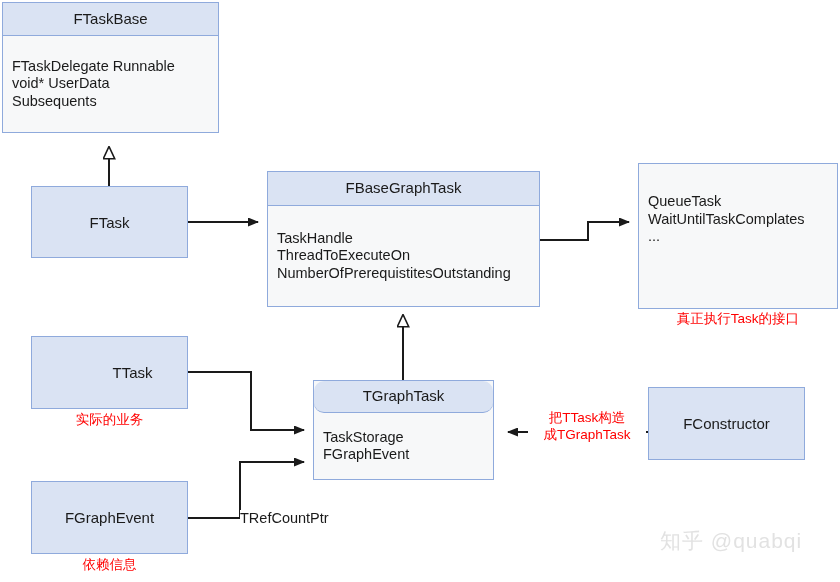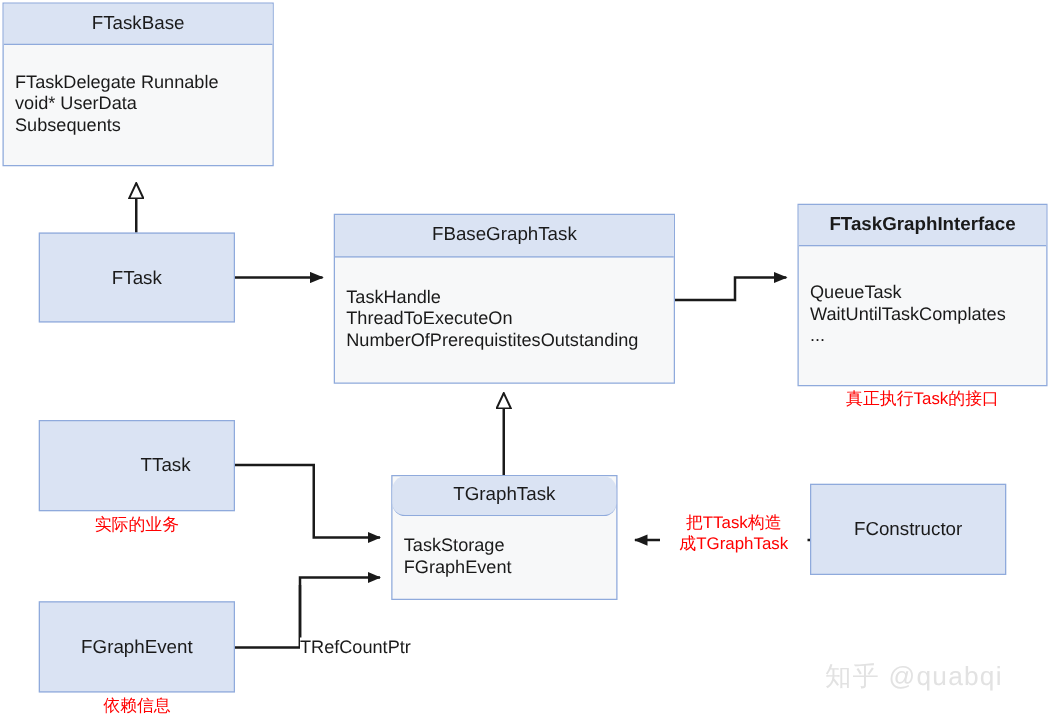--- a/index.html
+++ b/index.html
@@ -148,21 +148,20 @@
   <div class="uml-box" style="left:267px; top:171px; width:273px; height:136px;">
     <div class="uml-head" style="height:34px;">FBaseGraphTask</div>
     <div class="uml-body" style="height:100px;">
       <div class="uml-member">TaskHandle</div>
       <div class="uml-member">ThreadToExecuteOn</div>
       <div class="uml-member">NumberOfPrerequistitesOutstanding</div>
     </div>
   </div>
 
   <div class="uml-box" style="left:638px; top:163px; width:200px; height:146px;">
-    <div class="uml-head bold" style="height:33px;">FTaskGraphInterface</div>
     <div class="uml-body" style="height:111px;">
       <div class="uml-member">QueueTask</div>
       <div class="uml-member">WaitUntilTaskComplates</div>
       <div class="uml-member">...</div>
     </div>
   </div>
   <div class="red-caption" style="left:638px; top:311px; width:200px;">真正执行Task的接口</div>
 
   <div class="uml-box" style="left:313px; top:380px; width:181px; height:100px;">
     <div class="uml-head" style="height:32px;border-radius:10px;">TGraphTask</div>

